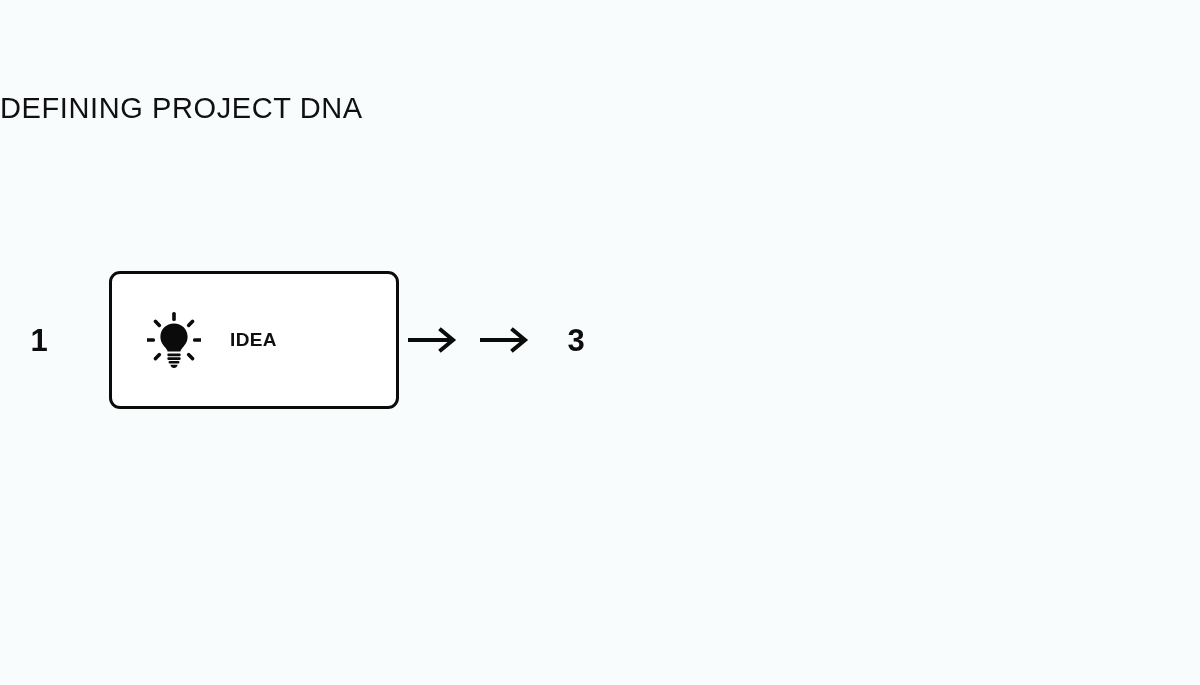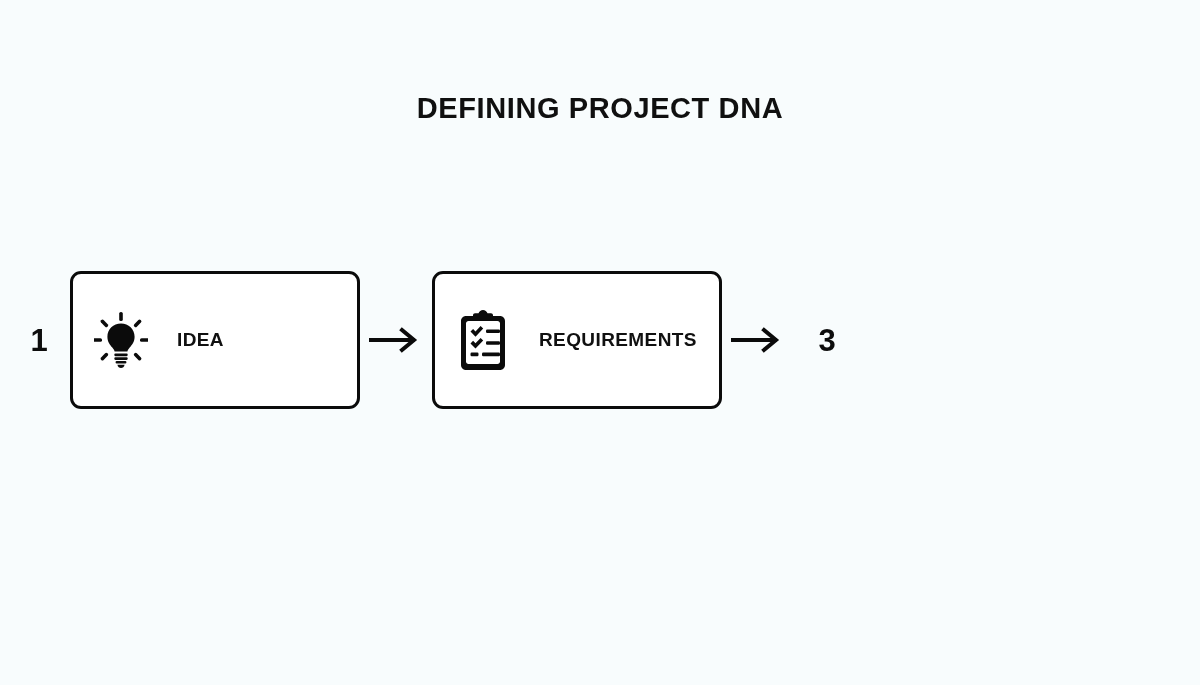--- a/index.html
+++ b/index.html
@@ -19,23 +19,23 @@
     width: 1200px;
     height: 685px;
   }
 
   
   .title {
     position: absolute;
     top: 92px;
     left: 0;
     width: 1200px;
-    text-align: center;
+    text-align: left;
     font-size: 29px;
-    font-weight: bold;
+    font-weight: normal;
     letter-spacing: 0.6px;
     color: #101010;
   }
 
   
   .flow-row {
     position: absolute;
     top: 270px;
     left: 0;
     width: 1200px;
@@ -60,21 +60,22 @@
   .step-box {
     flex: 0 0 auto;
     width: 290px;
     height: 138px;
     box-sizing: border-box;
     border: 3px solid #0b0b0b;
     border-radius: 11px;
     background: #ffffff;
     display: flex;
     align-items: center;
-    padding-left: 18px;
+    padding-left: 32px;
+    margin-left: 39px;
   }
   .step-box.wide { width: 290px; }
 
   .step-icon {
     flex: 0 0 auto;
     width: 60px;
     height: 62px;
     display: flex;
     align-items: center;
     justify-content: center;
@@ -138,42 +139,20 @@
 
     <div class="arrow">
       <svg width="54" height="28" viewBox="0 0 54 28" aria-hidden="true">
         <g stroke="#0b0b0b" stroke-width="4" fill="none" stroke-linecap="square" stroke-linejoin="miter">
           <line x1="2" y1="14" x2="44" y2="14"></line>
           <polyline points="33,4 45,14 33,24"></polyline>
         </g>
       </svg>
     </div>
 
-    <div class="step-box wide">
-      <span class="step-icon">
-        <svg width="48" height="60" viewBox="0 0 48 60" aria-hidden="true">
-          <g fill="#0b0b0b">
-
-            <path d="M7 6h9v5H9.5C8.1 11 7 12.1 7 13.5v38C7 52.9 8.1 54 9.5 54h29c1.4 0 2.5-1.1 2.5-2.5v-38C41 12.1 39.9 11 38.5 11H32V6h9c2.8 0 5 2.2 5 5v44c0 2.8-2.2 5-5 5H7c-2.8 0-5-2.2-5-5V11c0-2.8 2.2-5 5-5z"></path>
-
-            <path d="M19.5 3.2C20.2 1.3 21.9 0 24 0s3.8 1.3 4.5 3.2H32c1.1 0 2 0.9 2 2V11H14V5.2c0-1.1 0.9-2 2-2h3.5z"></path>
-
-            <path d="M11.5 21.6l2.6-2.6 2.4 2.5 5.1-5.4 2.6 2.5-7.7 8.1z"></path>
-            <rect x="27" y="19.4" width="14" height="3.6" rx="1.2"></rect>
-
-            <path d="M11.5 33.4l2.6-2.6 2.4 2.5 5.1-5.4 2.6 2.5-7.7 8.1z"></path>
-            <rect x="27" y="31.2" width="14" height="3.6" rx="1.2"></rect>
-
-            <rect x="11.5" y="42.6" width="8" height="3.6" rx="1.2"></rect>
-            <rect x="23" y="42.6" width="18" height="3.6" rx="1.2"></rect>
-          </g>
-        </svg>
-      </span>
-      <span class="step-label">REQUIREMENTS</span>
-    </div>
 
     <div class="arrow">
       <svg width="54" height="28" viewBox="0 0 54 28" aria-hidden="true">
         <g stroke="#0b0b0b" stroke-width="4" fill="none" stroke-linecap="square" stroke-linejoin="miter">
           <line x1="2" y1="14" x2="44" y2="14"></line>
           <polyline points="33,4 45,14 33,24"></polyline>
         </g>
       </svg>
     </div>
 

